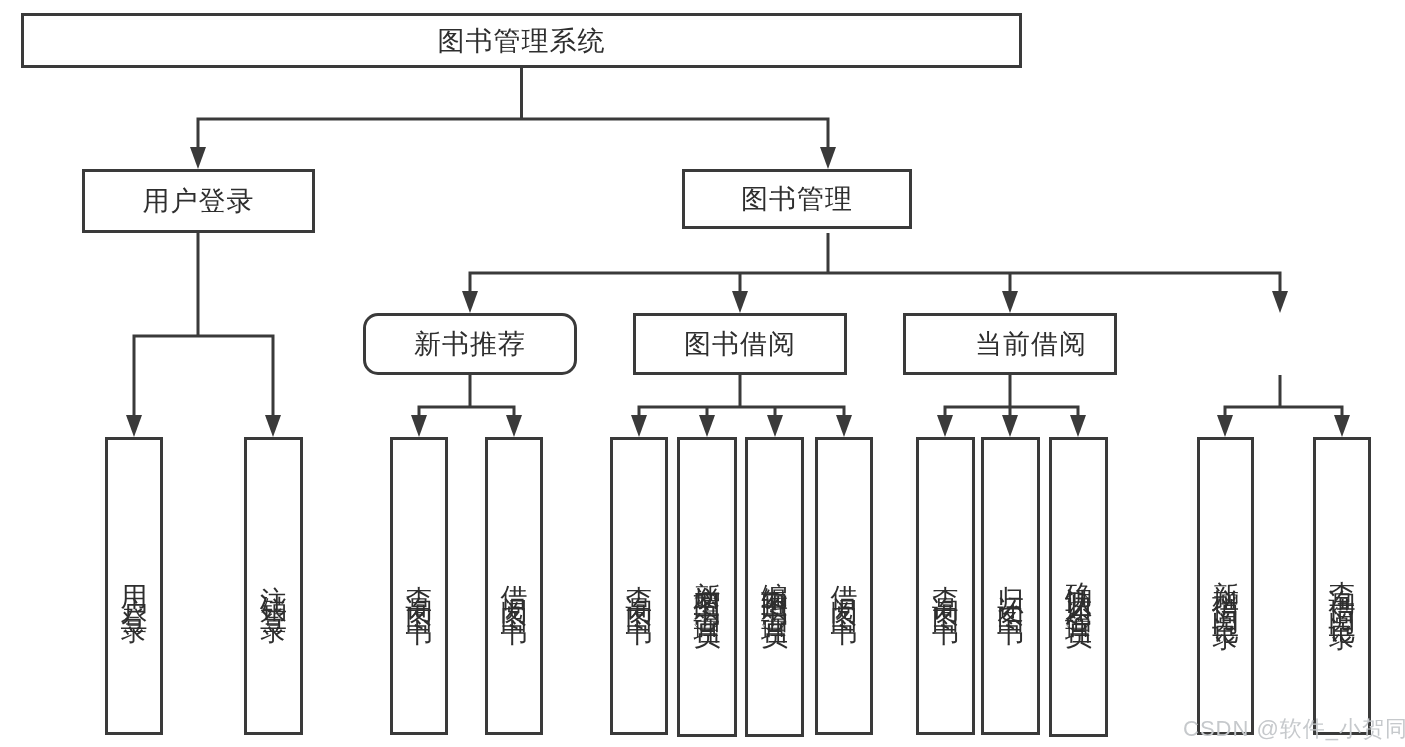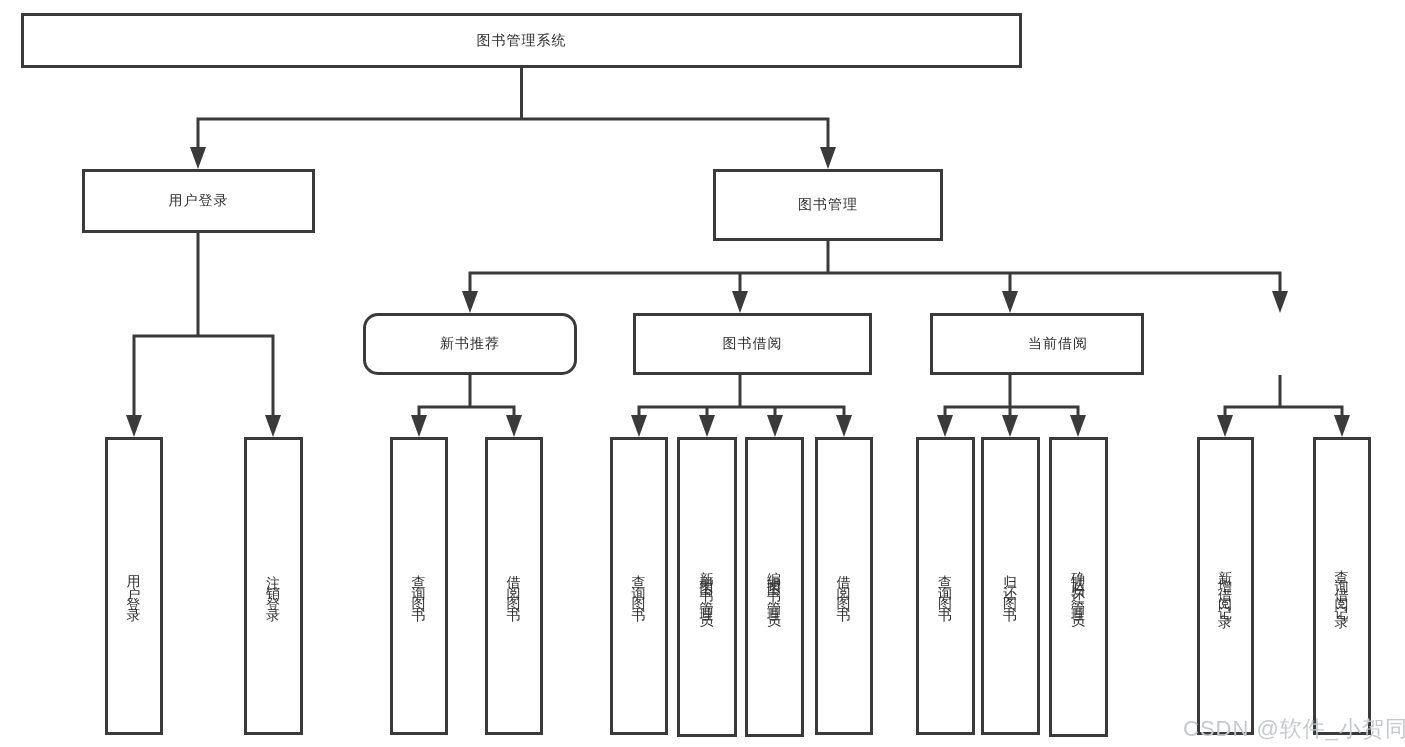--- a/index.html
+++ b/index.html
@@ -17,21 +17,21 @@
     width: 1405px; height: 747px;
   }
   .node {
     position: absolute;
     box-sizing: border-box;
     border: 3px solid #3a3a3a;
     background: #ffffff;
     display: flex;
     align-items: center;
     justify-content: center;
-    font-size: 14px;
+    font-size: 27px;
     color: #2e2e2e;
     text-align: center;
     letter-spacing: 1px;
     z-index: 2;
   }
   .vnode span {
     writing-mode: vertical-rl;
     text-orientation: mixed;
     letter-spacing: 11px;
     white-space: nowrap;
@@ -106,31 +106,31 @@
     </g>
   </svg>
 
   <div class="node" style="left:21px; top:13px; width:1001px; height:55px;">
     <span>图书管理系统</span>
   </div>
 
   <div class="node" style="left:82px; top:169px; width:233px; height:64px;">
     <span>用户登录</span>
   </div>
-  <div class="node" style="left:713px; top:169px; width:230px; height:72px;">
+  <div class="node" style="left:682px; top:169px; width:230px; height:60px;">
     <span>图书管理</span>
   </div>
 
   <div class="node" style="left:363px; top:313px; width:214px; height:62px;border-radius:15px;">
     <span>新书推荐</span>
   </div>
-  <div class="node" style="left:633px; top:313px; width:239px; height:62px;">
+  <div class="node" style="left:633px; top:313px; width:214px; height:62px;">
     <span>图书借阅</span>
   </div>
-  <div class="node" style="left:930px; top:313px; width:214px; height:62px;padding-left:42px;">
+  <div class="node" style="left:903px; top:313px; width:214px; height:62px;padding-left:42px;">
     <span>当前借阅</span>
   </div>
 
   <div class="node vnode" style="left:105px; top:437px; width:58px; height:298px;">
     <span>用户登录</span>
   </div>
   <div class="node vnode" style="left:244px; top:437px; width:59px; height:298px;">
     <span>注销登录</span>
   </div>
 

